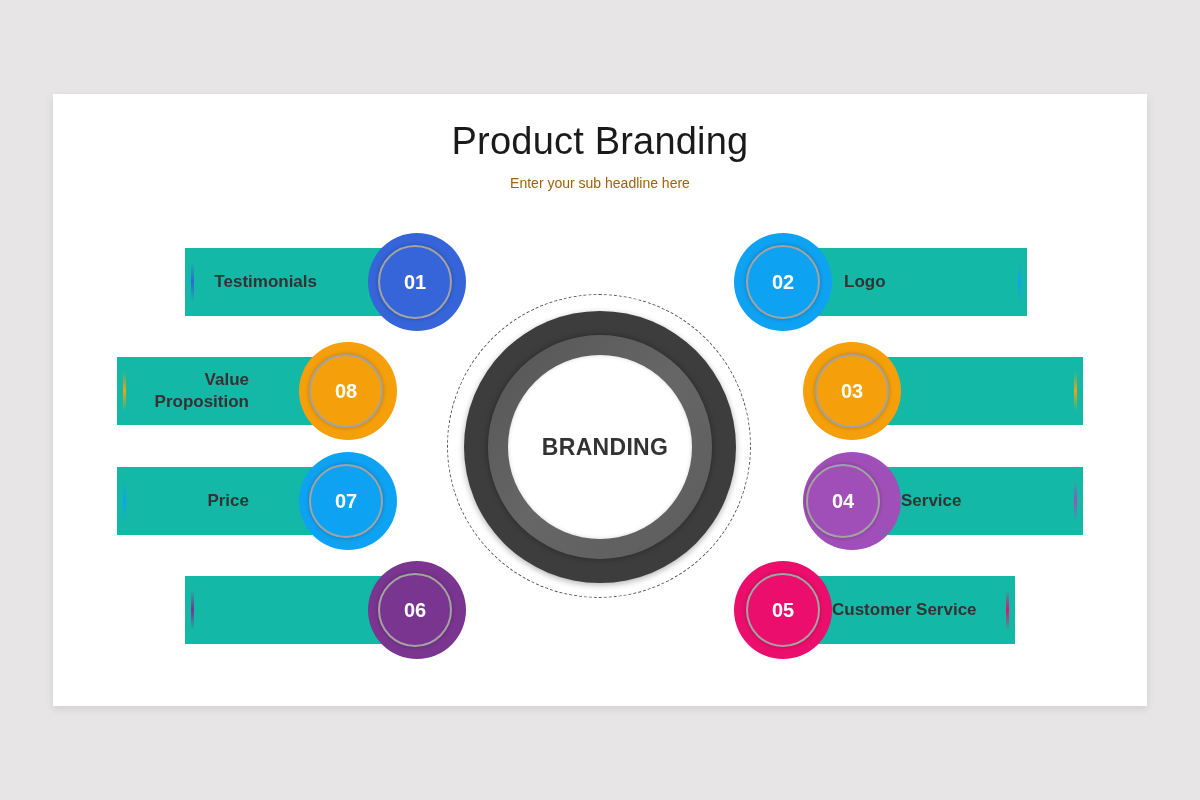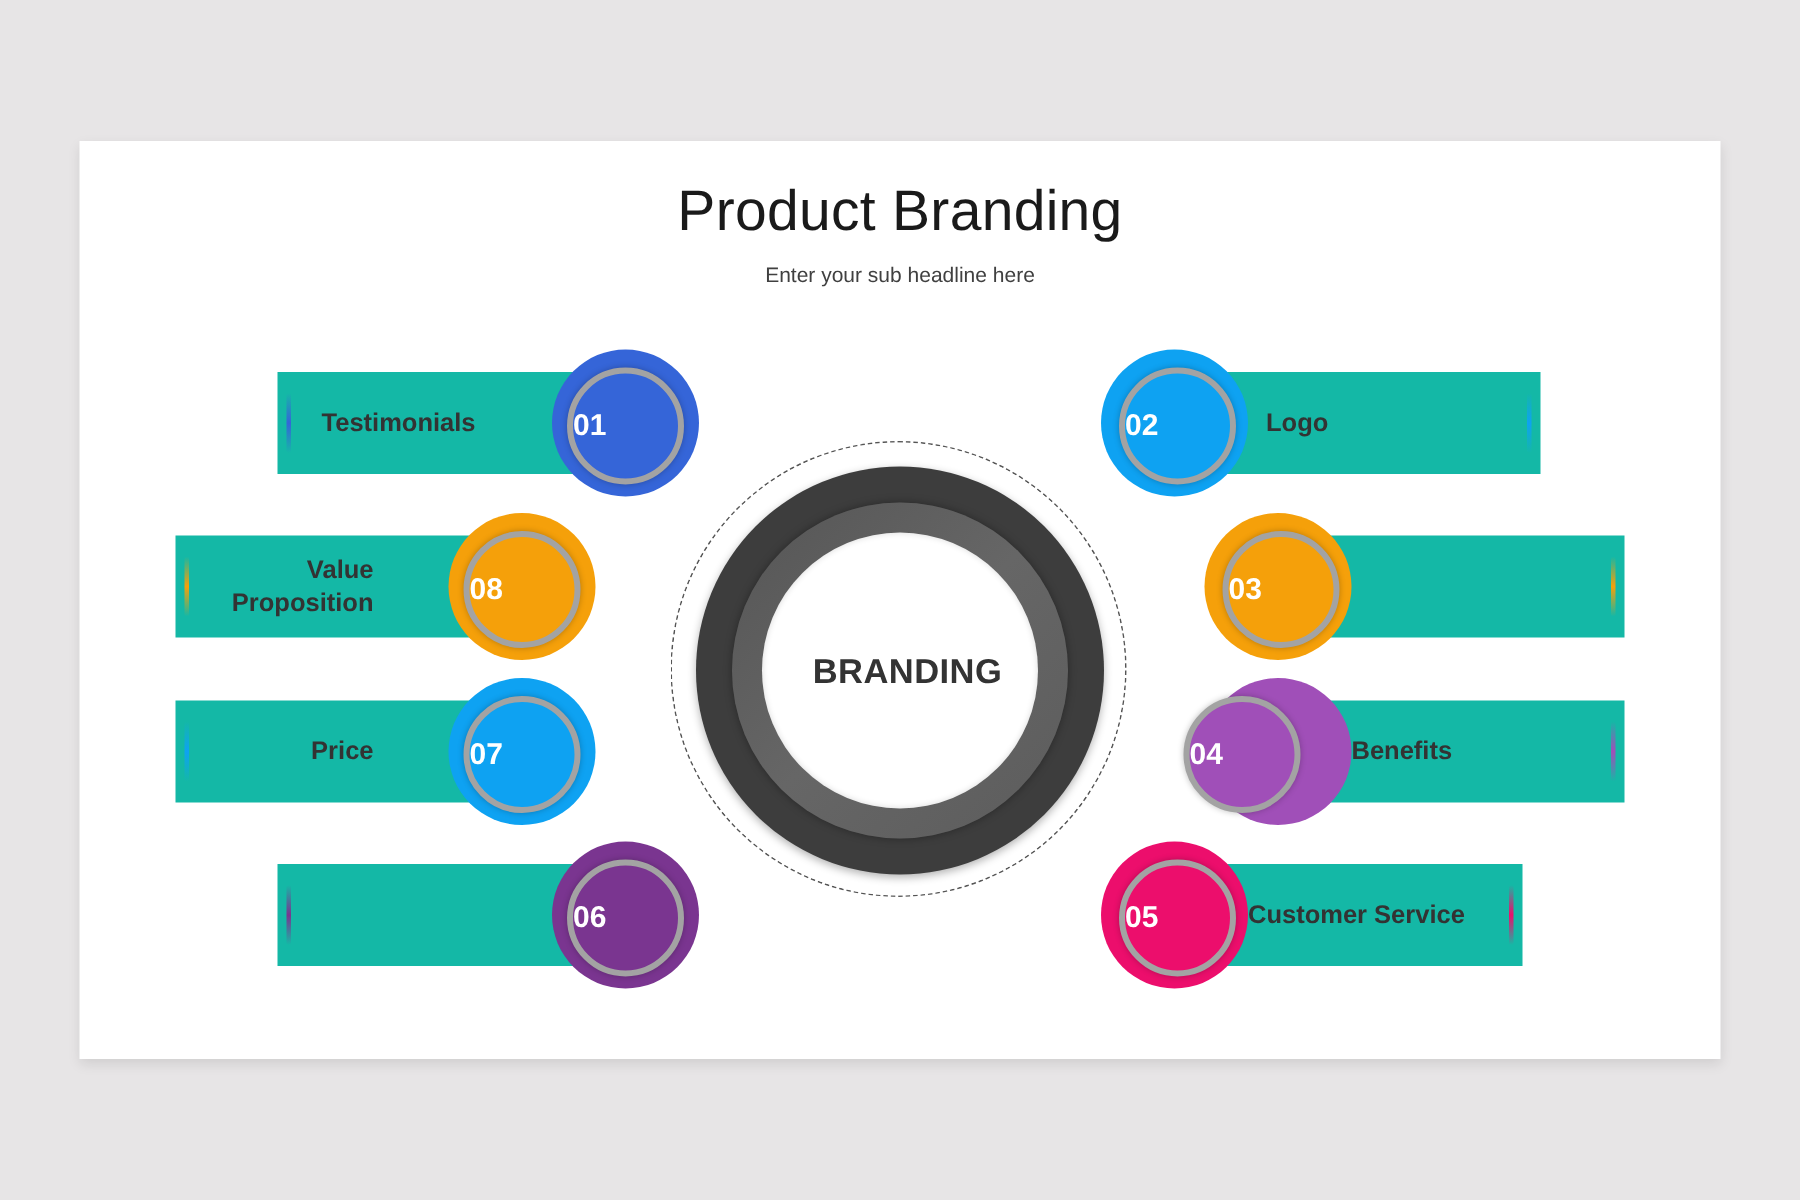--- a/index.html
+++ b/index.html
@@ -1,28 +1,28 @@
 <!DOCTYPE html>
 <html><head>
 <meta charset="utf-8">
 <style>
   html,body{margin:0;padding:0;}
   body{width:1200px;height:800px;background:#e7e5e6;position:relative;overflow:hidden;font-family:"Liberation Sans","DejaVu Sans",sans-serif;}
   .slide{position:absolute;left:53px;top:94px;width:1094px;height:612px;background:#ffffff;box-shadow:0 3px 8px rgba(0,0,0,0.10);}
   .title{position:absolute;left:0;top:120px;width:1200px;text-align:center;font-size:38px;color:#1a1a1a;letter-spacing:0.2px;}
-  .subtitle{position:absolute;left:0;top:175px;width:1200px;text-align:center;font-size:14px;color:#404040;}
+  .subtitle{position:absolute;left:0;top:175px;width:1200px;text-align:center;font-size:14px;color:#a16207;}
   .card{position:absolute;height:68px;background:#14b8a6;box-sizing:border-box;display:flex;align-items:center;}
   .card .lbl{font-weight:bold;font-size:17px;color:#333;line-height:22px;}
   .card.left .lbl{position:absolute;right:98px;text-align:right;}
   .card.right .lbl{position:absolute;left:96px;text-align:left;}
   .accent{position:absolute;top:14px;width:3px;height:40px;border-radius:2px;}
   .card.left .accent{left:6px;}
   .card.right .accent{right:6px;}
   .outer{position:absolute;width:98px;height:98px;border-radius:50%;}
-  .inner{position:absolute;width:70px;height:70px;border-radius:50%;border:4px solid #a3a3a3;box-shadow:0 0 4px rgba(0,0,0,0.25);display:flex;align-items:center;color:#fff;font-weight:bold;font-size:20px;}
+  .inner{position:absolute;width:70px;height:70px;border-radius:50%;border:2px solid #a3a3a3;box-shadow:0 0 4px rgba(0,0,0,0.25);display:flex;align-items:center;justify-content:center;color:#fff;font-weight:bold;font-size:20px;}
   .dashed{position:absolute;left:447px;top:294px;width:304px;height:304px;border-radius:50%;border:1.3px dashed #555;box-sizing:border-box;}
   .ring1{position:absolute;left:464px;top:311px;width:272px;height:272px;border-radius:50%;background:#3d3d3d;box-shadow:0 2px 6px rgba(0,0,0,0.3);}
   .ring2{position:absolute;left:488px;top:335px;width:224px;height:224px;border-radius:50%;background:linear-gradient(135deg,#555 0%,#666 50%,#5c5c5c 100%);box-shadow:0 0 6px rgba(0,0,0,0.35);}
   .core{position:absolute;left:508px;top:355px;width:184px;height:184px;border-radius:50%;background:#fff;display:flex;align-items:center;justify-content:center;box-shadow:inset 0 0 4px rgba(0,0,0,0.15);}
   .core span{font-weight:bold;font-size:23px;color:#333;letter-spacing:0.3px;margin-left:10px;}
 </style>
 </head>
 <body>
 
 <div class="slide"></div>
@@ -84,24 +84,24 @@
 <div class="card right" style="left:853px;top:357px;width:230px;">
   <div class="accent" style="background:linear-gradient(to bottom,rgba(245,160,10,0),#f5a00a,rgba(245,160,10,0));"></div>
 </div>
 <div class="outer" style="left:803px;top:342px;background:#f5a00a;"></div>
 <div class="inner" style="left:815px;top:354px;background:#f5a00a;">
     <span>03</span>
   </div>
 
 <div class="card right" style="left:853px;top:467px;width:230px;">
   <div class="accent" style="background:linear-gradient(to bottom,rgba(160,79,184,0),#a04fb8,rgba(160,79,184,0));"></div>
-  <span class="lbl" style="left:48px;">Benefits</span>
+  <span class="lbl" style="left:48px;">Service</span>
 </div>
 <div class="outer" style="left:803px;top:452px;background:#a04fb8;"></div>
-<div class="inner" style="left:789px;top:464px;background:#a04fb8;">
+<div class="inner" style="left:806px;top:464px;background:#a04fb8;">
     <span>04</span>
   </div>
 
 <div class="card right" style="left:785px;top:576px;width:230px;">
   <div class="accent" style="background:linear-gradient(to bottom,rgba(236,14,108,0),#ec0e6c,rgba(236,14,108,0));"></div>
   <span class="lbl" style="left:47px;">Customer Service</span>
 </div>
 <div class="outer" style="left:734px;top:561px;background:#ec0e6c;"></div>
 <div class="inner" style="left:746px;top:573px;background:#ec0e6c;">
     <span>05</span>

